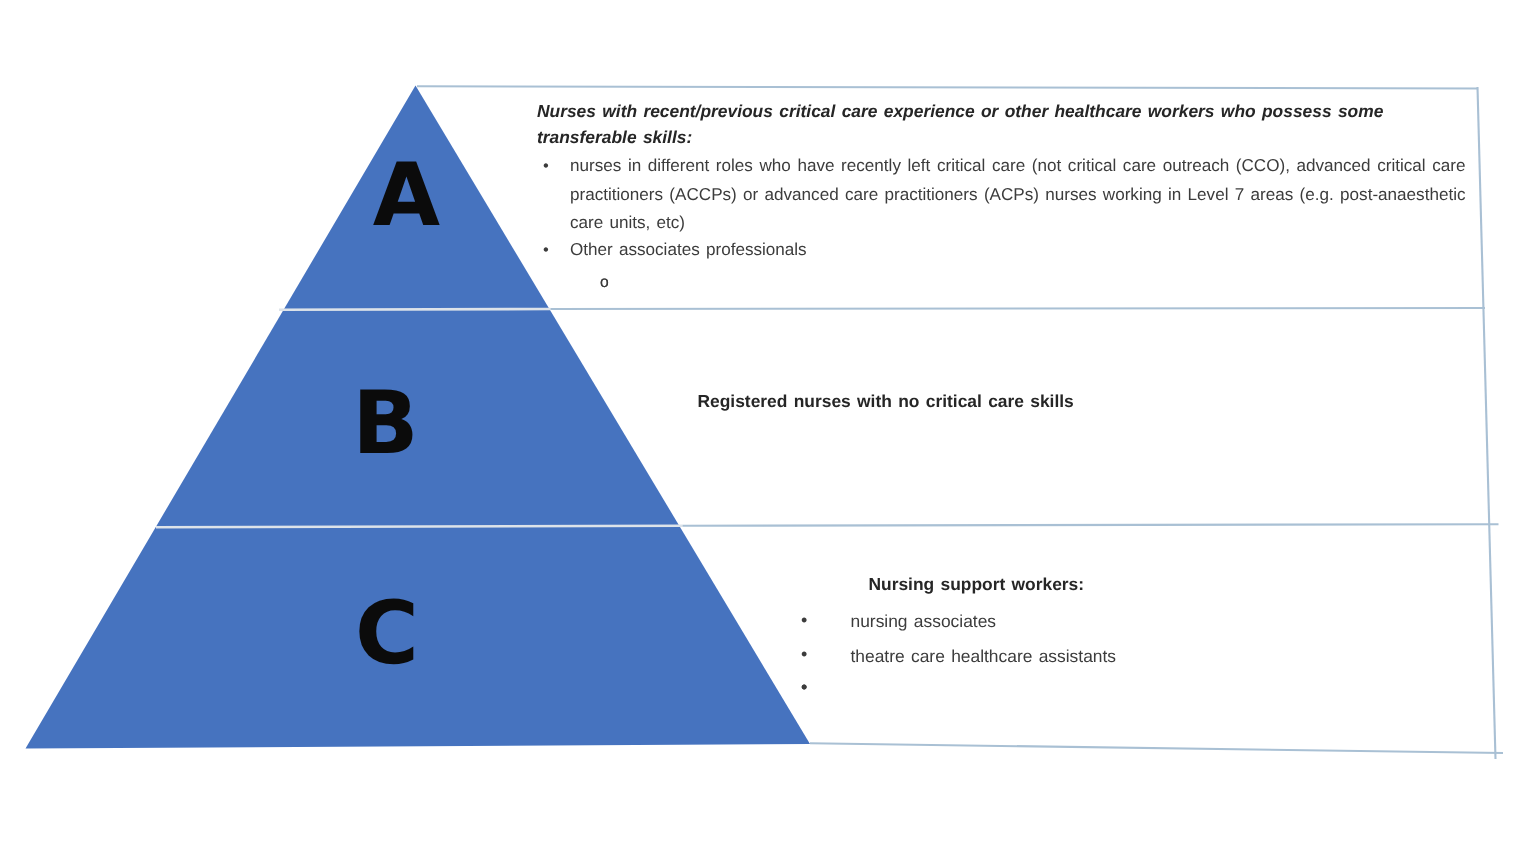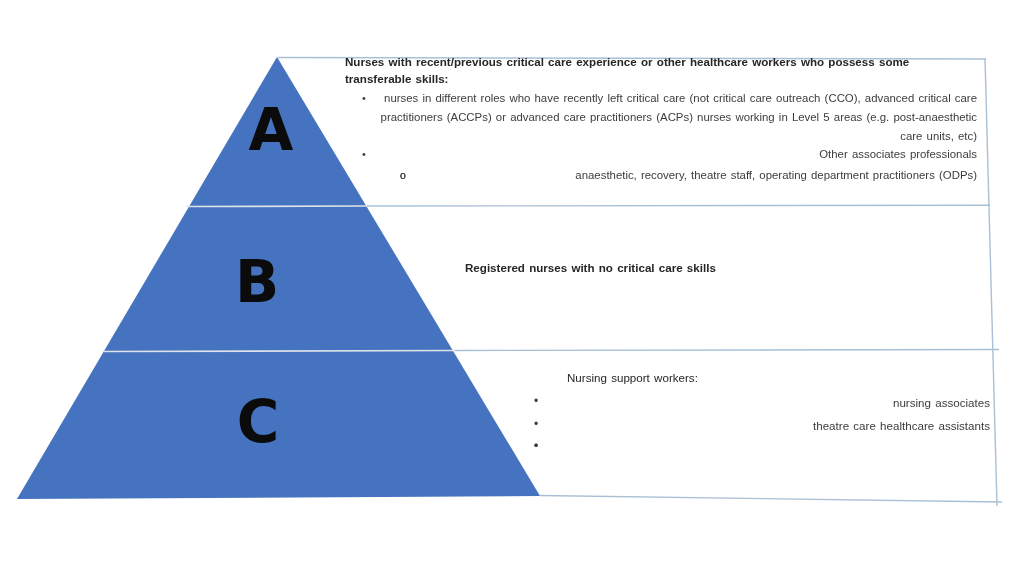--- a/index.html
+++ b/index.html
@@ -22,40 +22,40 @@
   }
   #letterA { left:221px; top:101px; }
   #letterB { left:207px; top:253px; }
   #letterC { left:208px; top:393px; }
 
   .sec { position:absolute; font-size:11.4px; line-height:18.8px; word-spacing:1px; }
 
   
   .secA { left:345px; top:50px; width:632px; }
   .secA .h {
-    margin:0; padding-top:3px; margin-bottom:2px;
-    font-weight:bold; font-size:11.6px; line-height:17px; color:var(--heading,#262626);
+    margin:13px; padding-top:3px; margin-bottom:2px;
+    font-weight:bold; font-size:11.6px; line-height:17px; color:var(--heading,#262626);font-style:italic;
   }
   .li { position:relative; margin:0; text-align:justify; }
-  .li p { margin:0;text-align:right; }
+  .li p { margin:0; }
   .li .mk { position:absolute; top:0; font-size:11px; }
   .li.l1 { padding-left:35px; }
   .li.l1 .mk { left:17px; }
   .li.l2 { padding-left:73px; margin-top:1.5px; }
   .li.l2 .mk { left:55px; font-size:10.5px; }
 
   
   .secB { left:436px; top:261px; width:420px; }
   .secB .h { margin:0; font-weight:bold; font-size:11.6px; line-height:14px; color:var(--heading,#262626);padding-left:29px; }
 
   
   .secC { left:520px; top:368px; width:470px; font-size:11.6px; line-height:13px; }
   .secC .h {
-    margin:0; padding-left:47px; padding-top:3px; margin-bottom:12px;
-    font-weight:normal; color:var(--heading,#262626);
+    margin:12px; padding-left:47px; padding-top:3px; margin-bottom:12px;
+    font-weight:bold; color:var(--heading,#262626);
   }
   .secC .li { padding-left:47px; margin-bottom:9.5px; text-align:left; }
   .secC .li .mk { left:14px; font-size:12px; top:-1px; }
 </style>
 </head>
 <body>
 
 <div class="stage">
 
   <svg class="art" viewBox="0 0 1024 576" aria-hidden="true">
@@ -73,32 +73,31 @@
   </svg>
 
   <div id="letterA" class="tier-letter">A</div>
   <div id="letterB" class="tier-letter">B</div>
   <div id="letterC" class="tier-letter">C</div>
 
   <div class="sec secA">
     <p class="h">Nurses with recent/previous critical care experience or other healthcare workers who possess some transferable skills:</p>
     <div class="li l1">
       <span class="mk">•</span>
-      <p>nurses in different roles who have recently left critical care (not critical care outreach (CCO), advanced critical care practitioners (ACCPs) or advanced care practitioners (ACPs) nurses working in Level 5 areas (e.g. post-anaesthetic care units, etc)</p>
+      <p>nurses in different roles who have recently left critical care (not critical care outreach (CCO), advanced critical care practitioners (ACCPs) or advanced care practitioners (ACPs) nurses working in Level 7 areas (e.g. post-anaesthetic care units, etc)</p>
     </div>
     <div class="li l1">
       <span class="mk">•</span>
       <p>Other associates professionals</p>
     </div>
     <div class="li l2">
       <span class="mk">o</span>
     </div>
     <div class="li l2">
       <span class="mk">o</span>
-      <p>anaesthetic, recovery, theatre staff, operating department practitioners (ODPs)</p>
     </div>
   </div>
 
   <div class="sec secB">
     <p class="h">Registered nurses with no critical care skills</p>
   </div>
 
   <div class="sec secC">
     <p class="h">Nursing support workers:</p>
     <div class="li">

